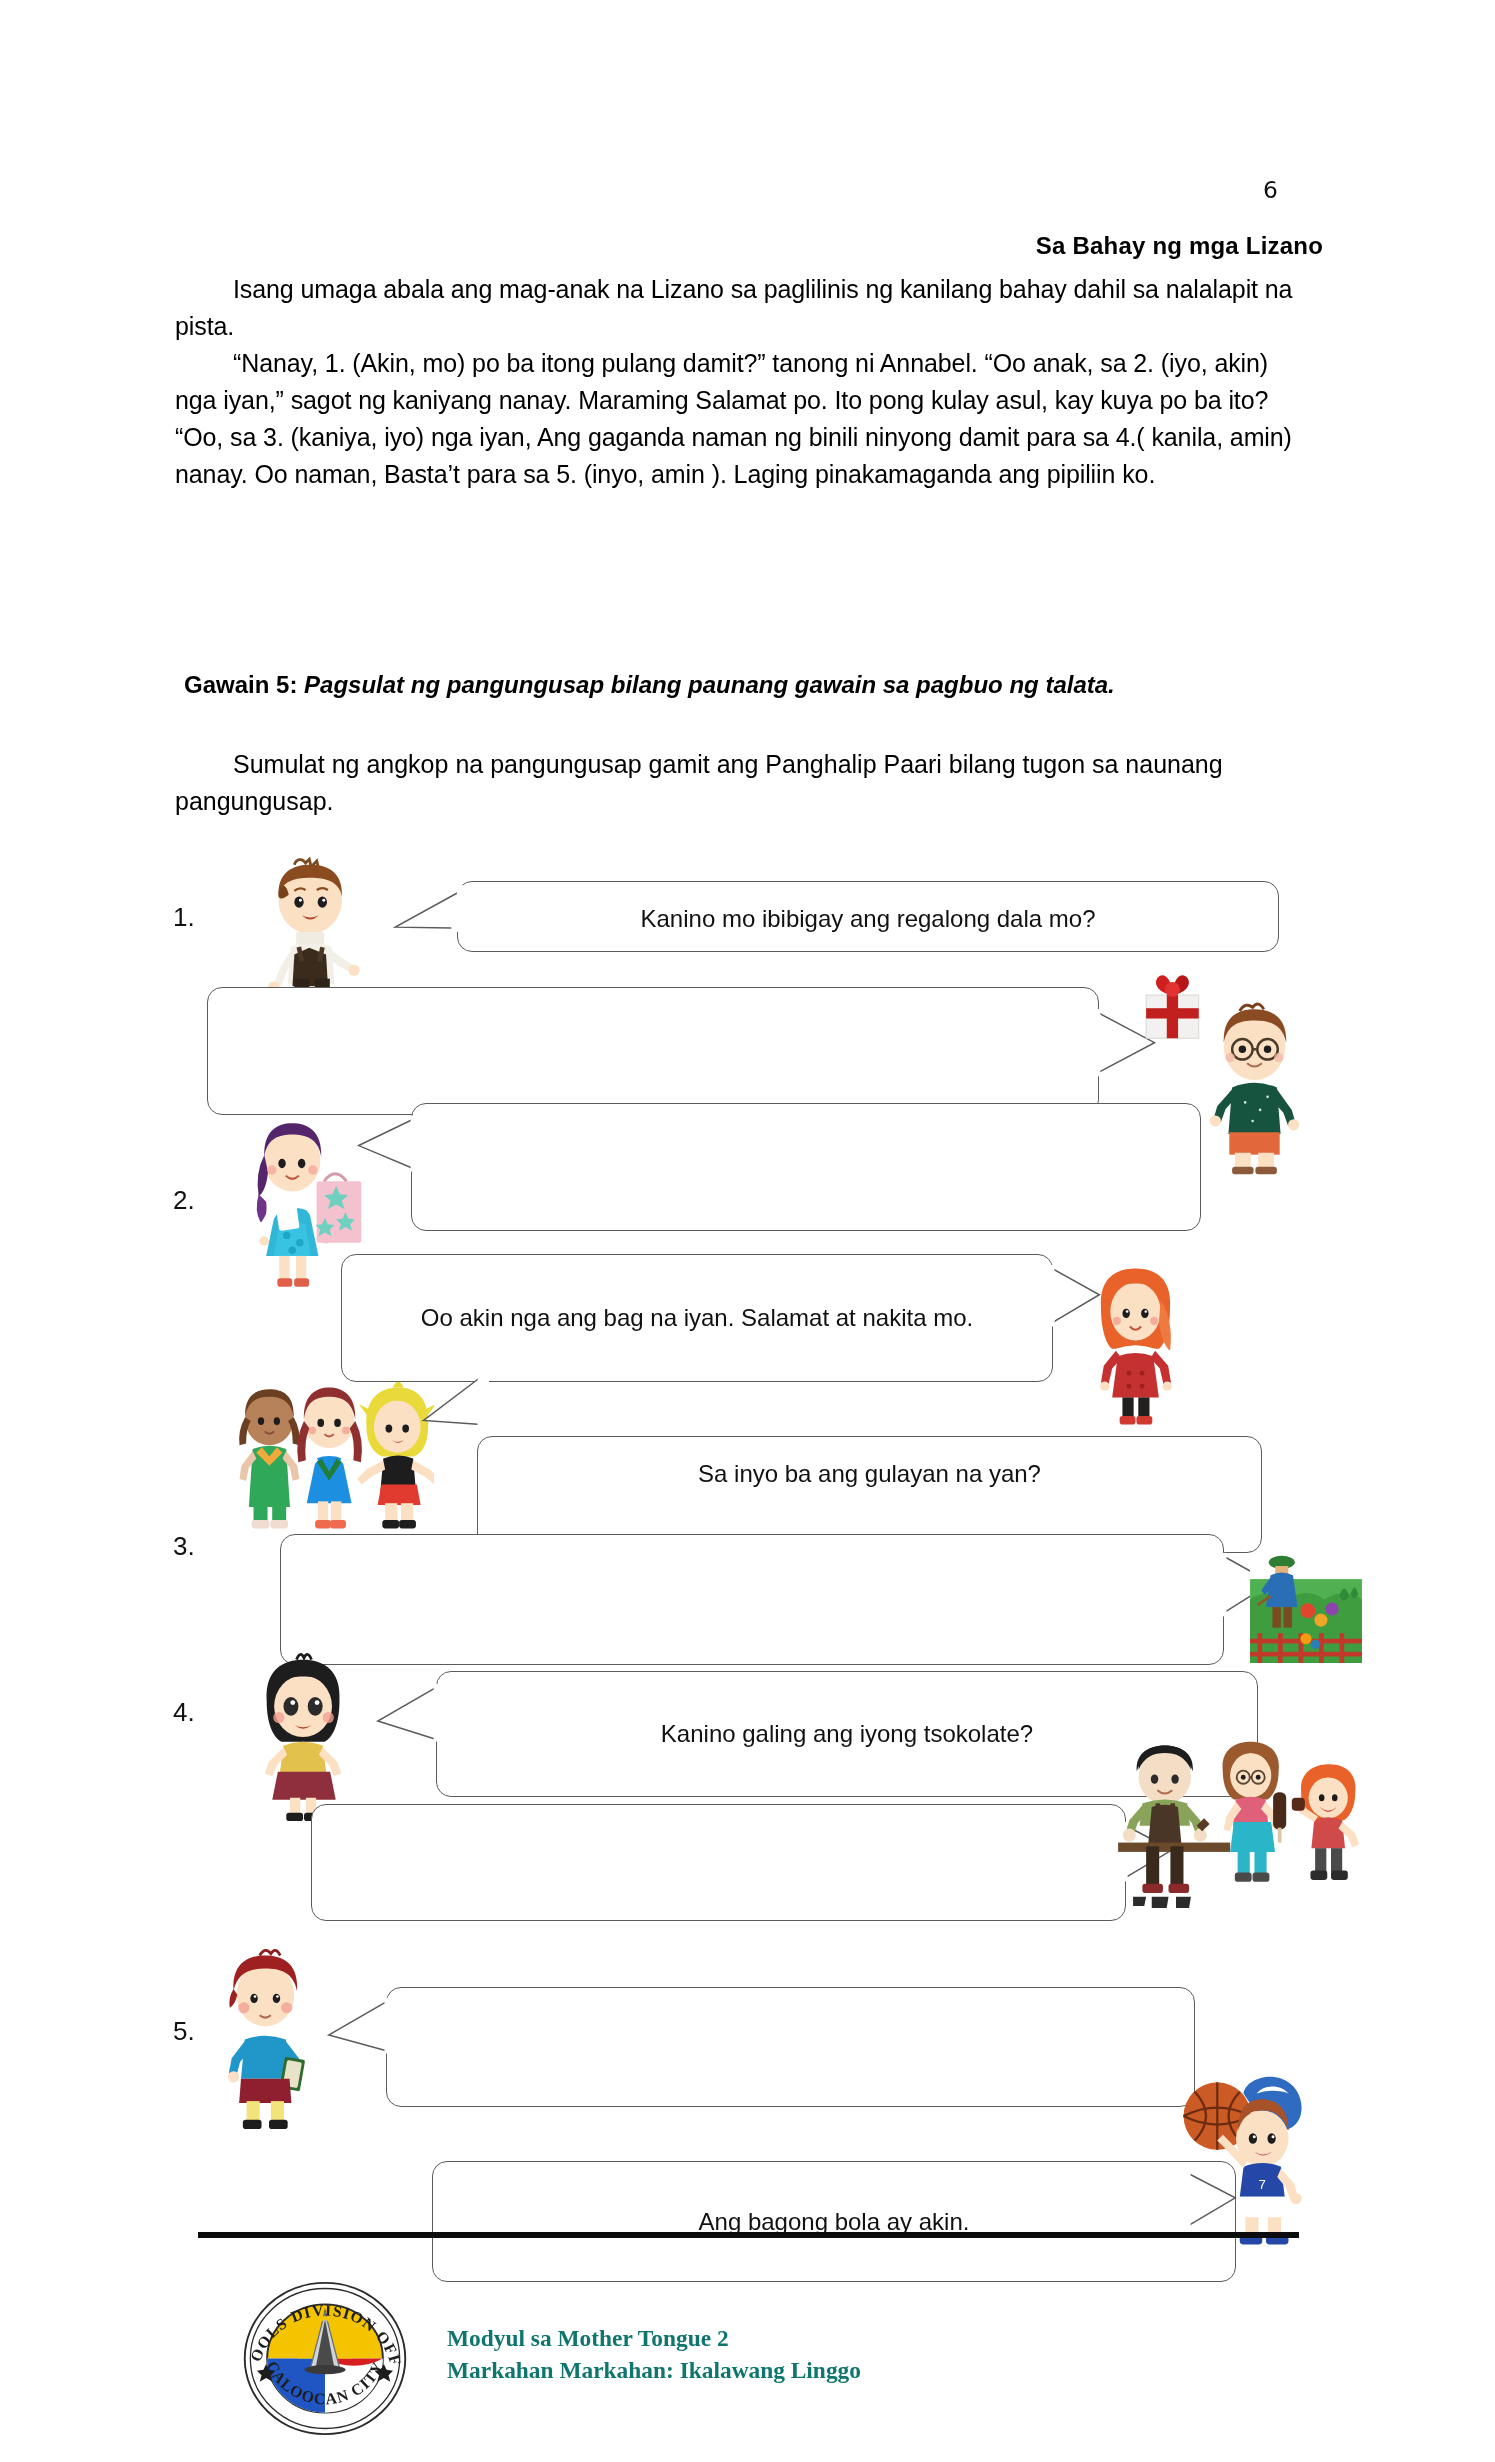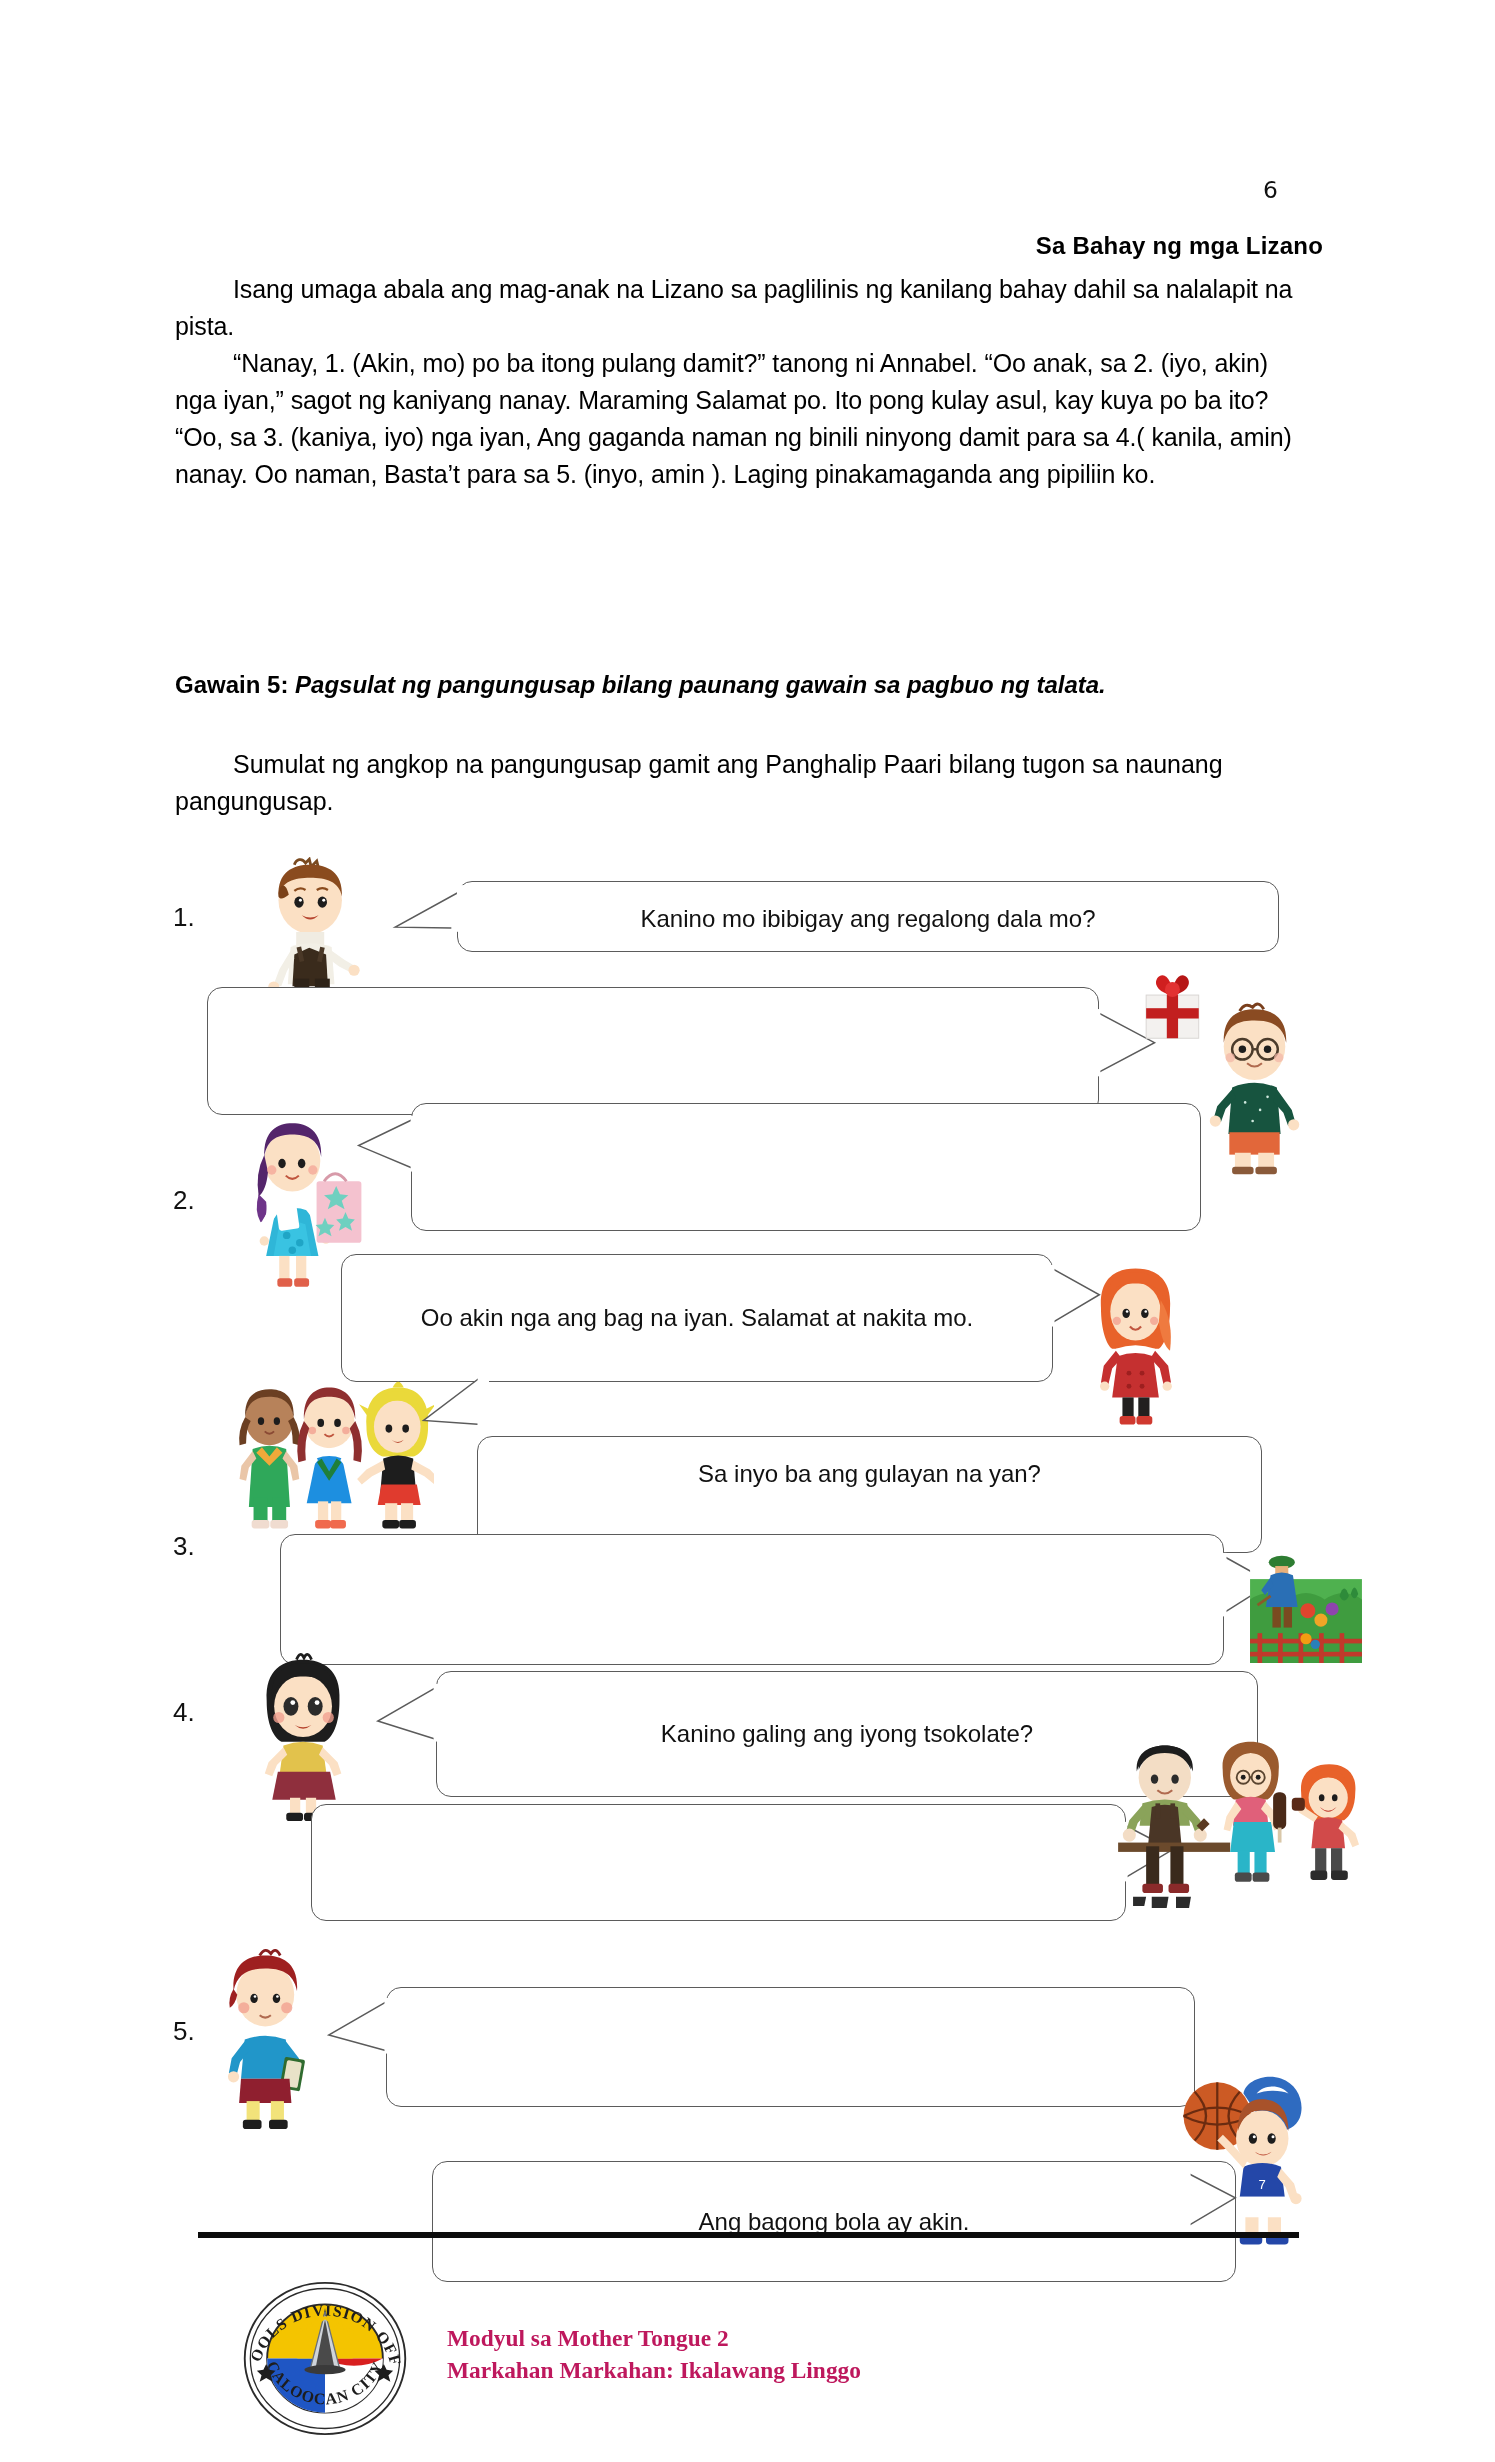--- a/index.html
+++ b/index.html
@@ -5,37 +5,37 @@
   html,body{margin:0;padding:0;background:#ffffff;}
   body{width:1495px;height:2462px;position:relative;font-family:"Liberation Sans",sans-serif;color:#000;}
   .page{position:relative;width:1495px;height:2462px;background:#fff;overflow:hidden;}
 
   
   .pageno{position:absolute;left:1263px;top:176px;font-size:23.4px;font-family:"DejaVu Sans",sans-serif;color:#111;}
   .doctitle{position:absolute;left:192px;top:232px;width:1131px;text-align:right;font-size:24px;font-weight:bold;letter-spacing:0.2px;}
   .body-text{position:absolute;left:175px;top:271px;width:1135px;font-size:25px;line-height:37px;text-align:left;letter-spacing:-0.1px;}
   .body-text p{margin:0;}
   .indent{display:inline-block;width:58px;}
-  .gawain{position:absolute;left:175px;top:666px;width:1135px;font-size:24px;line-height:37px;font-weight:bold;}
+  .gawain{position:absolute;left:184px;top:666px;width:1135px;font-size:24px;line-height:37px;font-weight:bold;}
   .gawain .ital{font-style:italic;}
   .gawain-sub{position:absolute;left:175px;top:746px;width:1135px;font-size:25px;line-height:37px;}
 
   
   .qnum{position:absolute;font-size:26px;color:#111;}
 
   
   .bubble{position:absolute;box-sizing:border-box;border:1.5px solid #5b5b5b;border-radius:15px;background:#fff;}
   .bubble .btxt{position:absolute;left:0;right:0;top:0;bottom:0;display:flex;align-items:center;justify-content:center;
                 font-size:24px;color:#111;padding:0 24px;text-align:center;line-height:32px;}
   .bubble.top .btxt{align-items:flex-start;padding-top:20.6px;}
   .tail{position:absolute;pointer-events:none;}
 
   
   .rule{position:absolute;left:198px;top:2232px;width:1101px;height:5.6px;background:#0c0c0c;}
-  .foot-text{position:absolute;left:447px;top:2322px;font-family:"Liberation Serif",serif;font-weight:bold;font-size:23.4px;line-height:32px;color:#be185d;}
+  .foot-text{position:absolute;left:447px;top:2322px;font-family:"Liberation Serif",serif;font-weight:bold;font-size:23.4px;line-height:32px;color:#0f766e;}
   .seal{position:absolute;left:241px;top:2280px;width:168px;height:157px;}
 
   
   .fig{position:absolute;}
   .fig svg{display:block;}
 </style>
 </head>
 <body>
 
 <div class="page">

